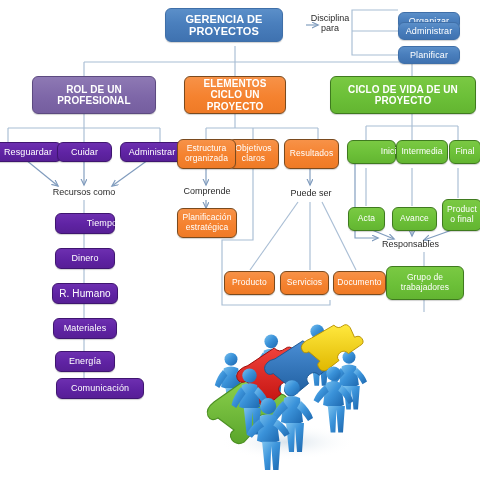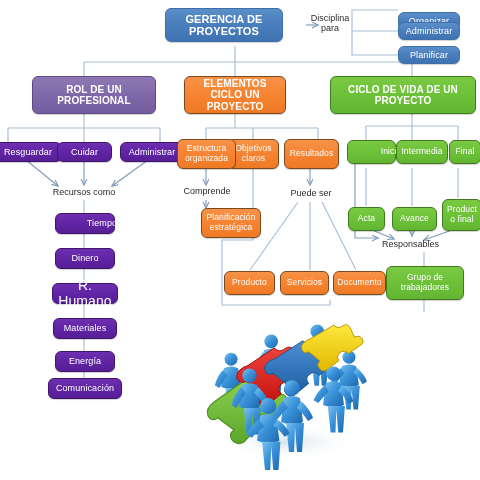--- a/index.html
+++ b/index.html
@@ -166,32 +166,32 @@
   <div class="node green" style="left:330px;top:76px;width:146px;height:38px;font-size:10px;font-weight:700;">CICLO DE VIDA DE UN PROYECTO</div>
 
   <div class="node purple" style="left:-6px;top:142px;width:68px;height:20px;font-size:9px;">Resguardar</div>
   <div class="node purple" style="left:57px;top:142px;width:55px;height:20px;font-size:9px;">Cuidar</div>
   <div class="node purple" style="left:120px;top:142px;width:64px;height:20px;font-size:9px;">Administrar</div>
 
   <div class="plainlabel" style="left:44px;top:187px;width:80px;font-size:9px;">Recursos como</div>
 
   <div class="node purple" style="left:55px;top:213px;width:60px;height:21px;font-size:9px;padding-left:37px;">Tiempo</div>
   <div class="node purple" style="left:55px;top:248px;width:60px;height:21px;font-size:9px;">Dinero</div>
-  <div class="node purple" style="left:52px;top:283px;width:66px;height:21px;font-size:14px;">R. Humano</div>
+  <div class="node purple" style="left:52px;top:283px;width:66px;height:21px;font-size:10px;">R. Humano</div>
   <div class="node purple" style="left:53px;top:318px;width:64px;height:21px;font-size:9px;text-align:right;">Materiales</div>
   <div class="node purple" style="left:55px;top:351px;width:60px;height:21px;font-size:9px;">Energía</div>
-  <div class="node purple" style="left:48px;top:378px;width:74px;height:21px;font-size:9px;">Comunicación</div>
+  <div class="node purple" style="left:56px;top:378px;width:88px;height:21px;font-size:9px;">Comunicación</div>
 
   <div class="node orange" style="left:228px;top:139px;width:51px;height:30px;font-size:8.5px;">Objetivos claros</div>
   <div class="node orange" style="left:177px;top:139px;width:59px;height:30px;font-size:8.5px;">Estructura organizada</div>
   <div class="node orange" style="left:284px;top:139px;width:55px;height:30px;font-size:8.5px;">Resultados</div>
 
   <div class="plainlabel" style="left:176px;top:186px;width:62px;font-size:9px;">Comprende</div>
 
-  <div class="node orange" style="left:177px;top:208px;width:60px;height:30px;font-size:8.5px;margin-left:24px;">Planificación estratégica</div>
+  <div class="node orange" style="left:177px;top:208px;width:60px;height:30px;font-size:8.5px;">Planificación estratégica</div>
 
   <div class="plainlabel" style="left:286px;top:188px;width:50px;font-size:9px;">Puede ser</div>
 
   <div class="node orange" style="left:224px;top:271px;width:51px;height:24px;font-size:8.5px;">Producto</div>
   <div class="node orange" style="left:280px;top:271px;width:49px;height:24px;font-size:8.5px;">Servicios</div>
   <div class="node orange" style="left:333px;top:271px;width:53px;height:24px;font-size:8.5px;">Documento</div>
 
   <div class="node green" style="left:347px;top:140px;width:38px;height:24px;font-size:8.5px;padding-left:44px;">Inicial</div>
   <div class="node green" style="left:396px;top:140px;width:52px;height:24px;font-size:8.5px;">Intermedia</div>
   <div class="node green" style="left:449px;top:140px;width:32px;height:24px;font-size:8.5px;">Final</div>

